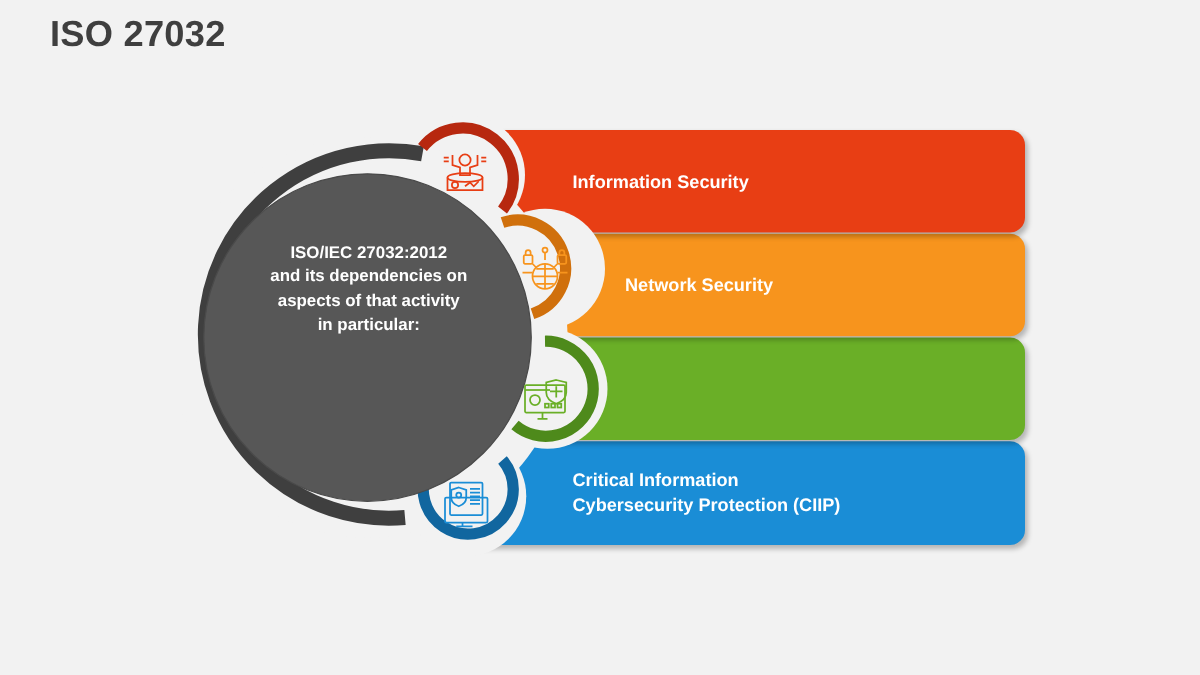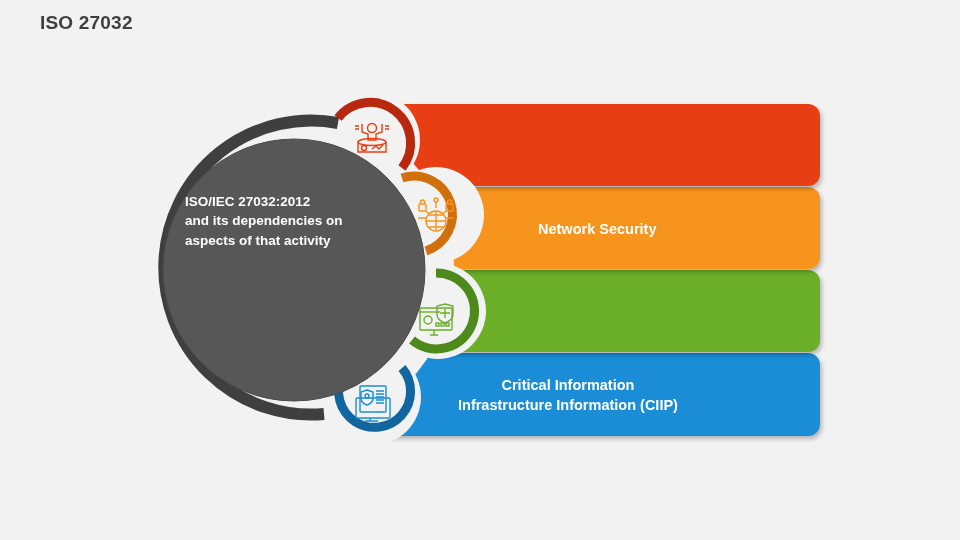--- a/index.html
+++ b/index.html
@@ -1,21 +1,21 @@
 <!DOCTYPE html>
 <html><head>
 <meta charset="utf-8">
 <style>
   html, body { margin: 0; padding: 0; }
   body { width: 960px; height: 540px; background: #f2f2f2; position: relative; overflow: hidden; font-family: "Liberation Sans", "DejaVu Sans", sans-serif; }
-  .title { position: absolute; left: 40px; top: 12px; font-size: 19px; font-weight: bold; color: #3f3f3f; letter-spacing: 0.2px; }
+  .title { position: absolute; left: 40px; top: 12px; font-size: 29px; font-weight: bold; color: #3f3f3f; letter-spacing: 0.2px; }
   .diagram { position: absolute; left: 0; top: 0; width: 960px; height: 540px; }
   .bar { position: absolute; left: 380px; width: 440px; border-radius: 0 12px 12px 0; box-shadow: 2px 3px 4px rgba(0,0,0,0.25); }
   .bar-label { position: absolute; color: #ffffff; font-size: 14.5px; font-weight: bold; line-height: 20px; }
-  .center-text { position: absolute; left: 185px; top: 192px; width: 220px; text-align: left; color: #ffffff; font-weight: bold; font-size: 13.5px; line-height: 19.3px; }
+  .center-text { position: absolute; left: 185px; top: 192px; width: 220px; text-align: center; color: #ffffff; font-weight: bold; font-size: 13.5px; line-height: 19.3px; }
   svg { position: absolute; left: 0; top: 0; }
 </style>
 </head>
 <body>
 
 <div class="title">ISO 27032</div>
 
 <div class="diagram">
 
   <div class="bar" style="top:104px;height:82px;background:#e83e14;z-index:4;"></div>
@@ -82,20 +82,22 @@
       <circle cx="13" cy="12" r="2"></circle>
       <path d="M22 7 H30 M22 10 H30 M22 13 H30 M22 16 H30 M22 19 H30"></path>
       <path d="M16 34 V37 M11 37 H24"></path>
     </g>
   </svg>
 
   <div class="center-text" style="z-index:6;">
     <div>ISO/IEC 27032:2012</div>
     <div>and its dependencies on</div>
     <div>aspects of that activity</div>
+    <div>in particular:</div>
   </div>
 
-  <div class="bar-label" style="left:538px;top:219px;z-index:7;">Network Security</div>
-  <div class="bar-label" style="left:458px;top:375px;z-index:7;text-align:center;">
+  <div class="bar-label" style="left:458px;top:136px;z-index:7;">Information Security</div>
+  <div class="bar-label" style="left:500px;top:219px;z-index:7;">Network Security</div>
+  <div class="bar-label" style="left:458px;top:375px;z-index:7;">
     <div>Critical Information</div>
-    <div>Infrastructure Information (CIIP)</div>
+    <div>Cybersecurity Protection (CIIP)</div>
   </div>
 </div>
 
 </body></html>

